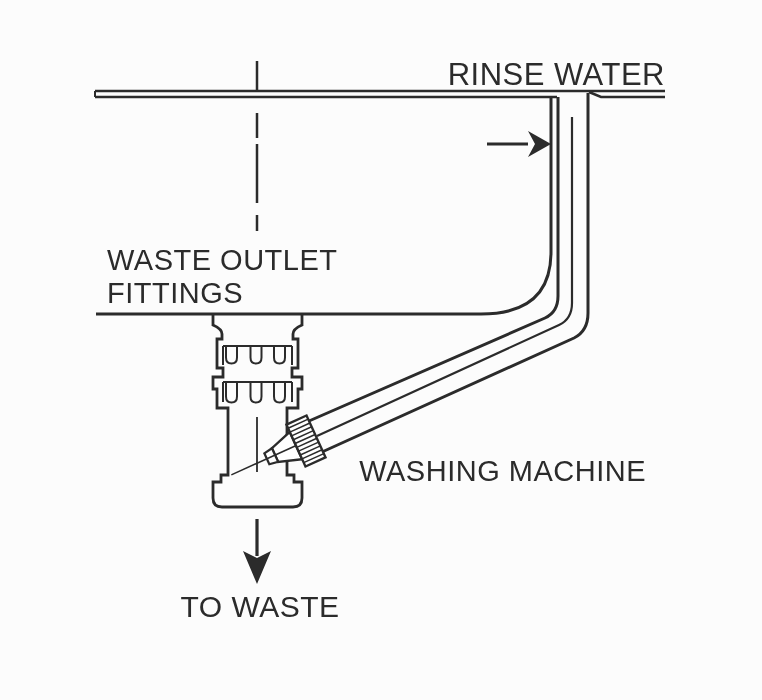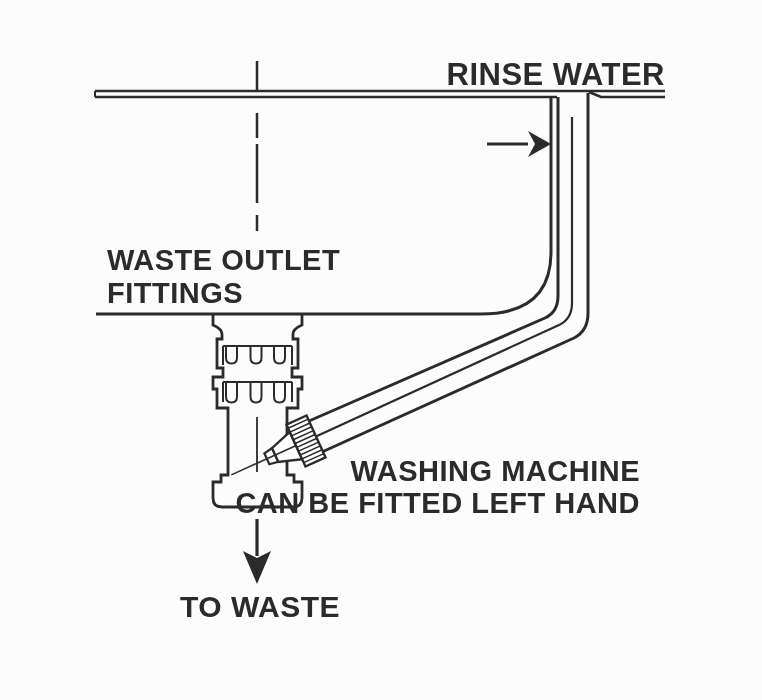--- a/index.html
+++ b/index.html
@@ -7,27 +7,27 @@
     position:relative;
     width:762px;height:700px;
     background:#fcfcfc;
     overflow:hidden;
     font-family:"Liberation Sans",sans-serif;
   }
   #lineart{position:absolute;left:0;top:0;}
   .lbl{
     position:absolute;
     color:#2b2b2b;
-    font-weight:700;
+    font-weight:400;
     letter-spacing:0.5px;
     white-space:nowrap;
   }
   .lbl-rinse{top:59px;right:97px;font-size:31px;line-height:1;}
   .lbl-waste-outlet{top:244px;left:107px;width:300px;text-align:left;font-size:29px;line-height:33px;}
-  .lbl-bypass{top:455px;right:122px;text-align:right;font-size:29px;line-height:32px;}
+  .lbl-bypass{top:455px;right:116px;text-align:right;font-size:29px;line-height:32px;}
   .lbl-to-waste{top:592px;left:160px;width:200px;text-align:center;font-size:30px;line-height:1;}
 </style>
 </head>
 <body>
 
 <div id="stage">
 
   <svg id="lineart" width="762" height="700" viewBox="0 0 762 700">
 
     <g stroke="#2b2b2b" fill="none" stroke-width="2.5">
@@ -110,18 +110,17 @@
 
   <div class="lbl lbl-rinse">RINSE WATER</div>
 
   <div class="lbl lbl-waste-outlet">
     <div>WASTE OUTLET</div>
     <div>FITTINGS</div>
   </div>
 
   <div class="lbl lbl-bypass">
     <div>WASHING MACHINE</div>
-    <div>CAN BE FITTED LEFT HAND</div>
   </div>
 
   <div class="lbl lbl-to-waste">TO WASTE</div>
 
 </div>
 
 </body></html>

